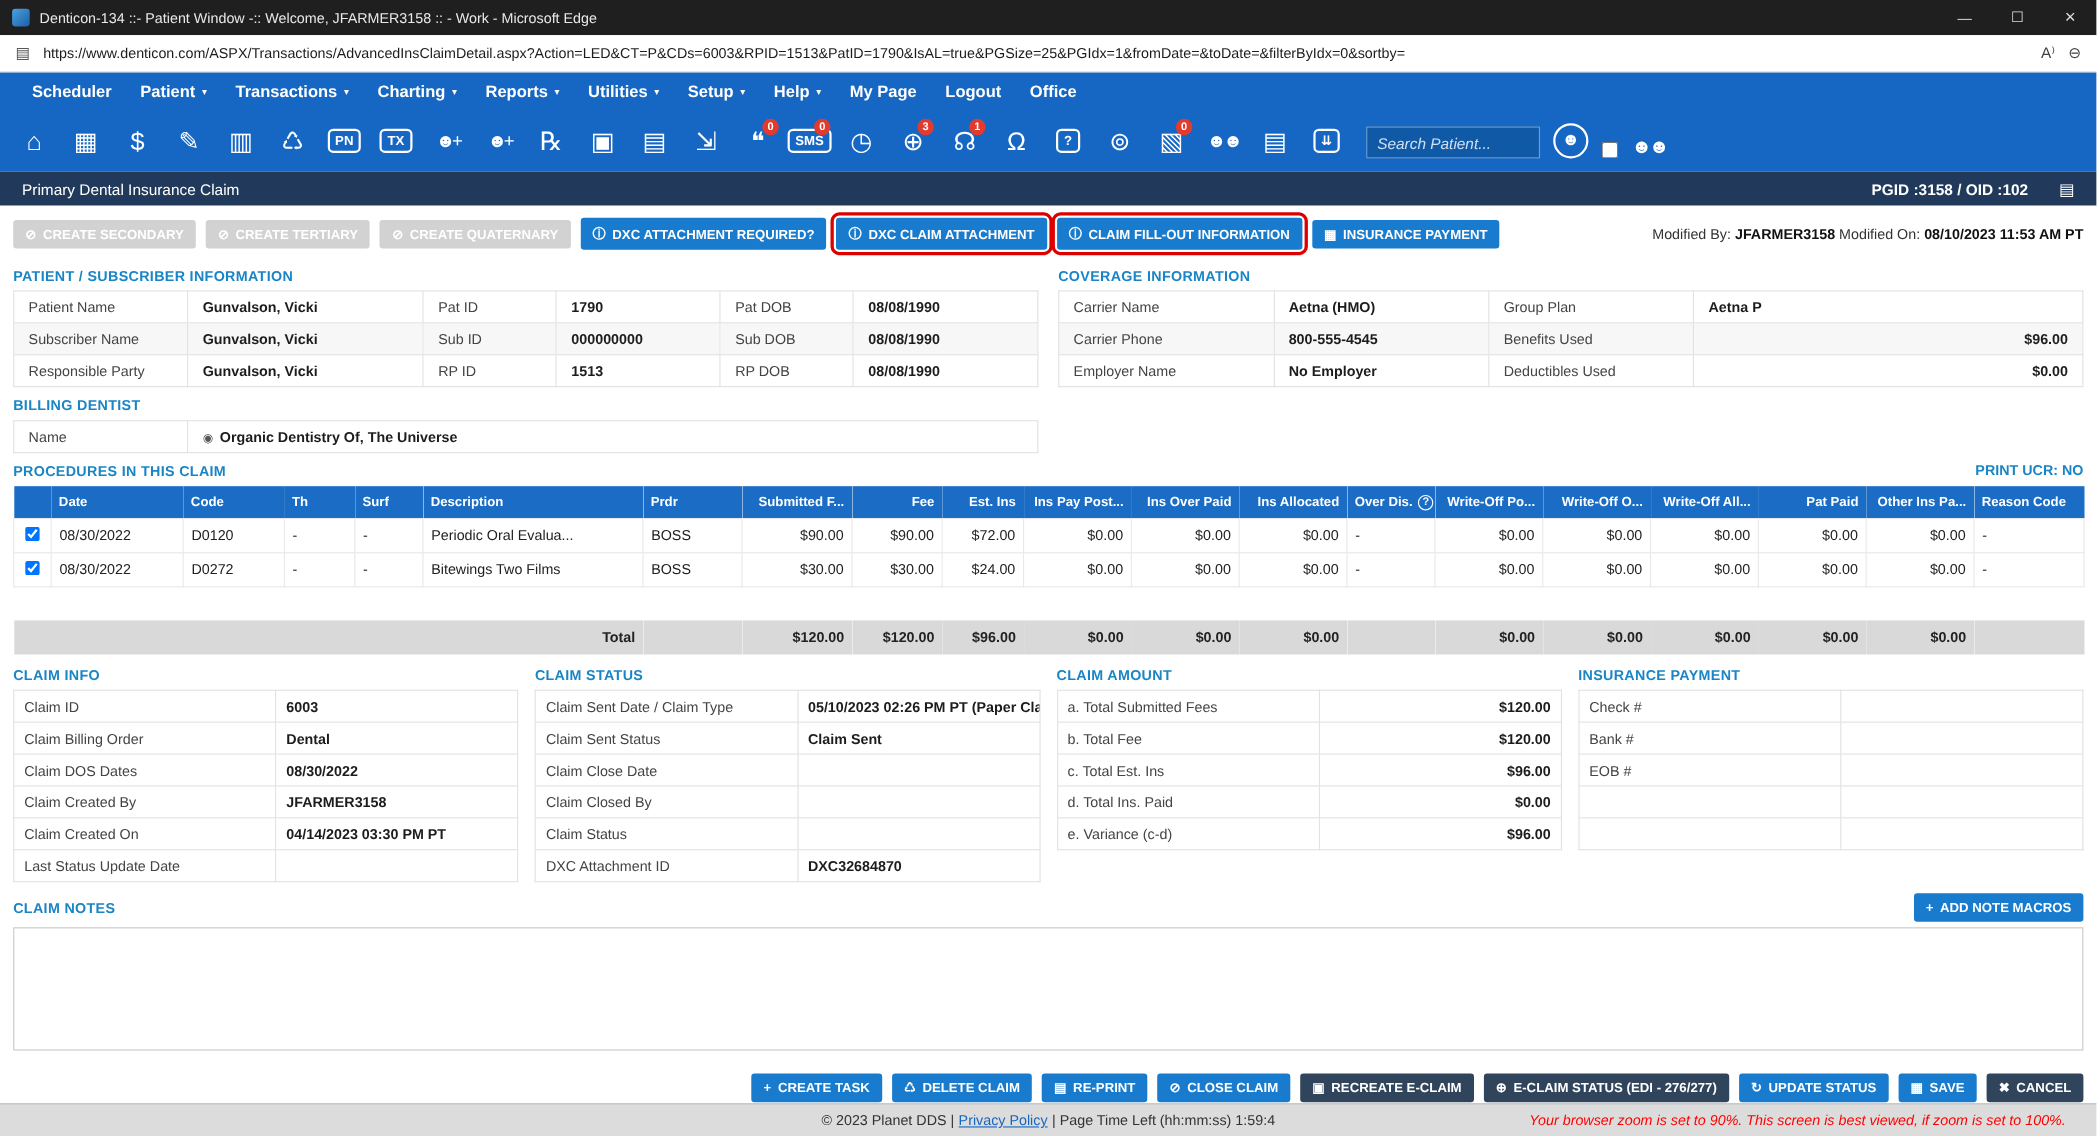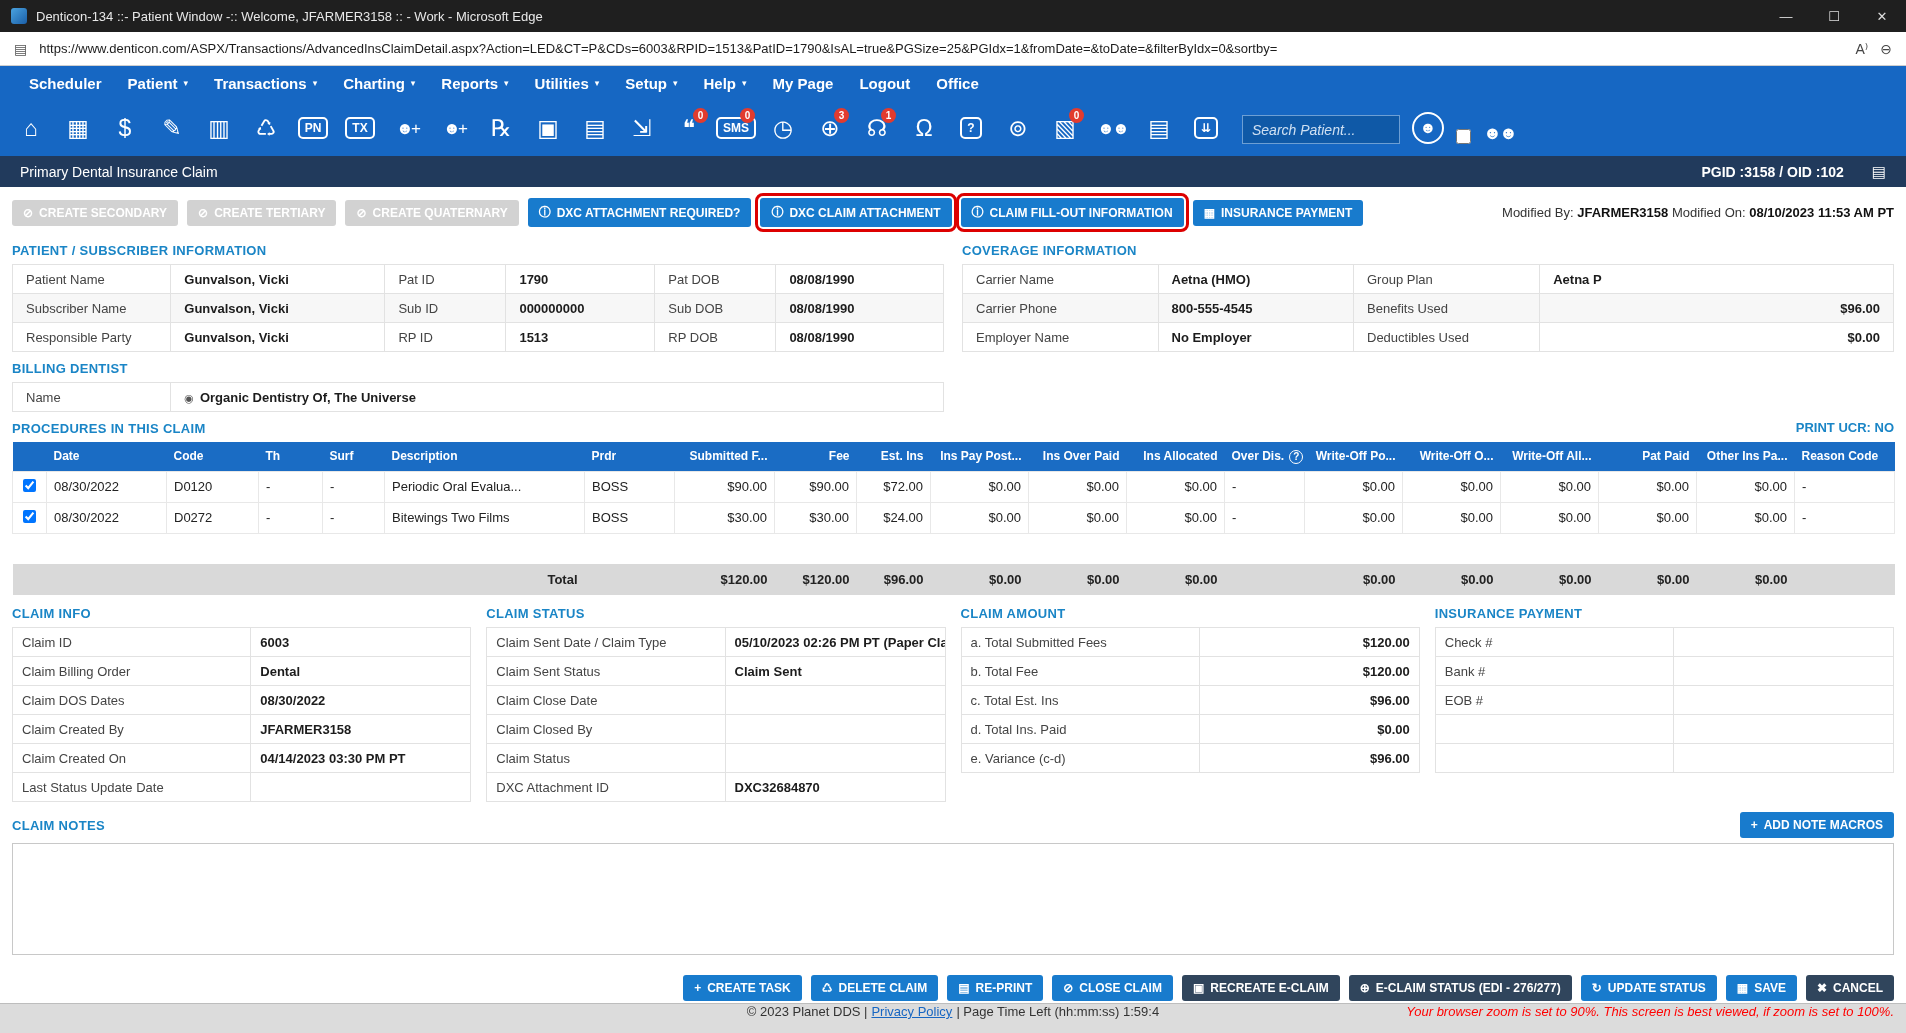--- a/index.html
+++ b/index.html
@@ -86,24 +86,24 @@
   table.kv td { border:1px solid #e2e2e2; height:29px; padding:0 9px; white-space:nowrap; overflow:hidden; }
   table.kv td.lbl { width:52%; }
   table.kv.amount td.val { text-align:right; }
 
   .notes-head { display:flex; justify-content:space-between; align-items:center; margin-top:10px; margin-bottom:5px; }
   .notes-head .section-title { margin:0; }
   textarea.notes { width:100%; height:112px; border:1px solid #c8c8c8; resize:none; font-family:"Liberation Sans",sans-serif; font-size:13px; padding:6px; }
 
   .bottombar { display:flex; justify-content:flex-end; gap:9px; margin-top:16px; }
 
-  .footer { height:30px; background:#dcdcdc; border-top:1px solid #bdbdbd; display:flex; justify-content:center; font-size:13px; color:#333; position:relative; margin-top:auto; flex:0 0 auto; }
+  .footer { height:30px; background:#dcdcdc; border-top:1px solid #bdbdbd; display:flex; align-items:center; justify-content:center; font-size:13px; color:#333; position:relative; margin-top:auto; flex:0 0 auto; }
   .footer a { color:#1766c2; text-decoration:underline; cursor:pointer; margin:0 4px; }
   .footer .center { white-space:nowrap; }
-  .footer-warning { position:absolute; right:12px; color:#ff0000; font-style:italic; font-size:13px; white-space:nowrap; }
+  .footer-warning { position:absolute; right:28px; color:#ff0000; font-style:italic; font-size:13px; white-space:nowrap; }
 </style>
 </head>
 <body>
 
 <div class="titlebar">
   <span class="app-icon"></span>
   <span>Denticon-134 ::- Patient Window -:: Welcome, JFARMER3158 :: - Work - Microsoft Edge</span>
   <div class="win-controls">
     <span class="win-btn">—</span>
     <span class="win-btn">☐</span>

